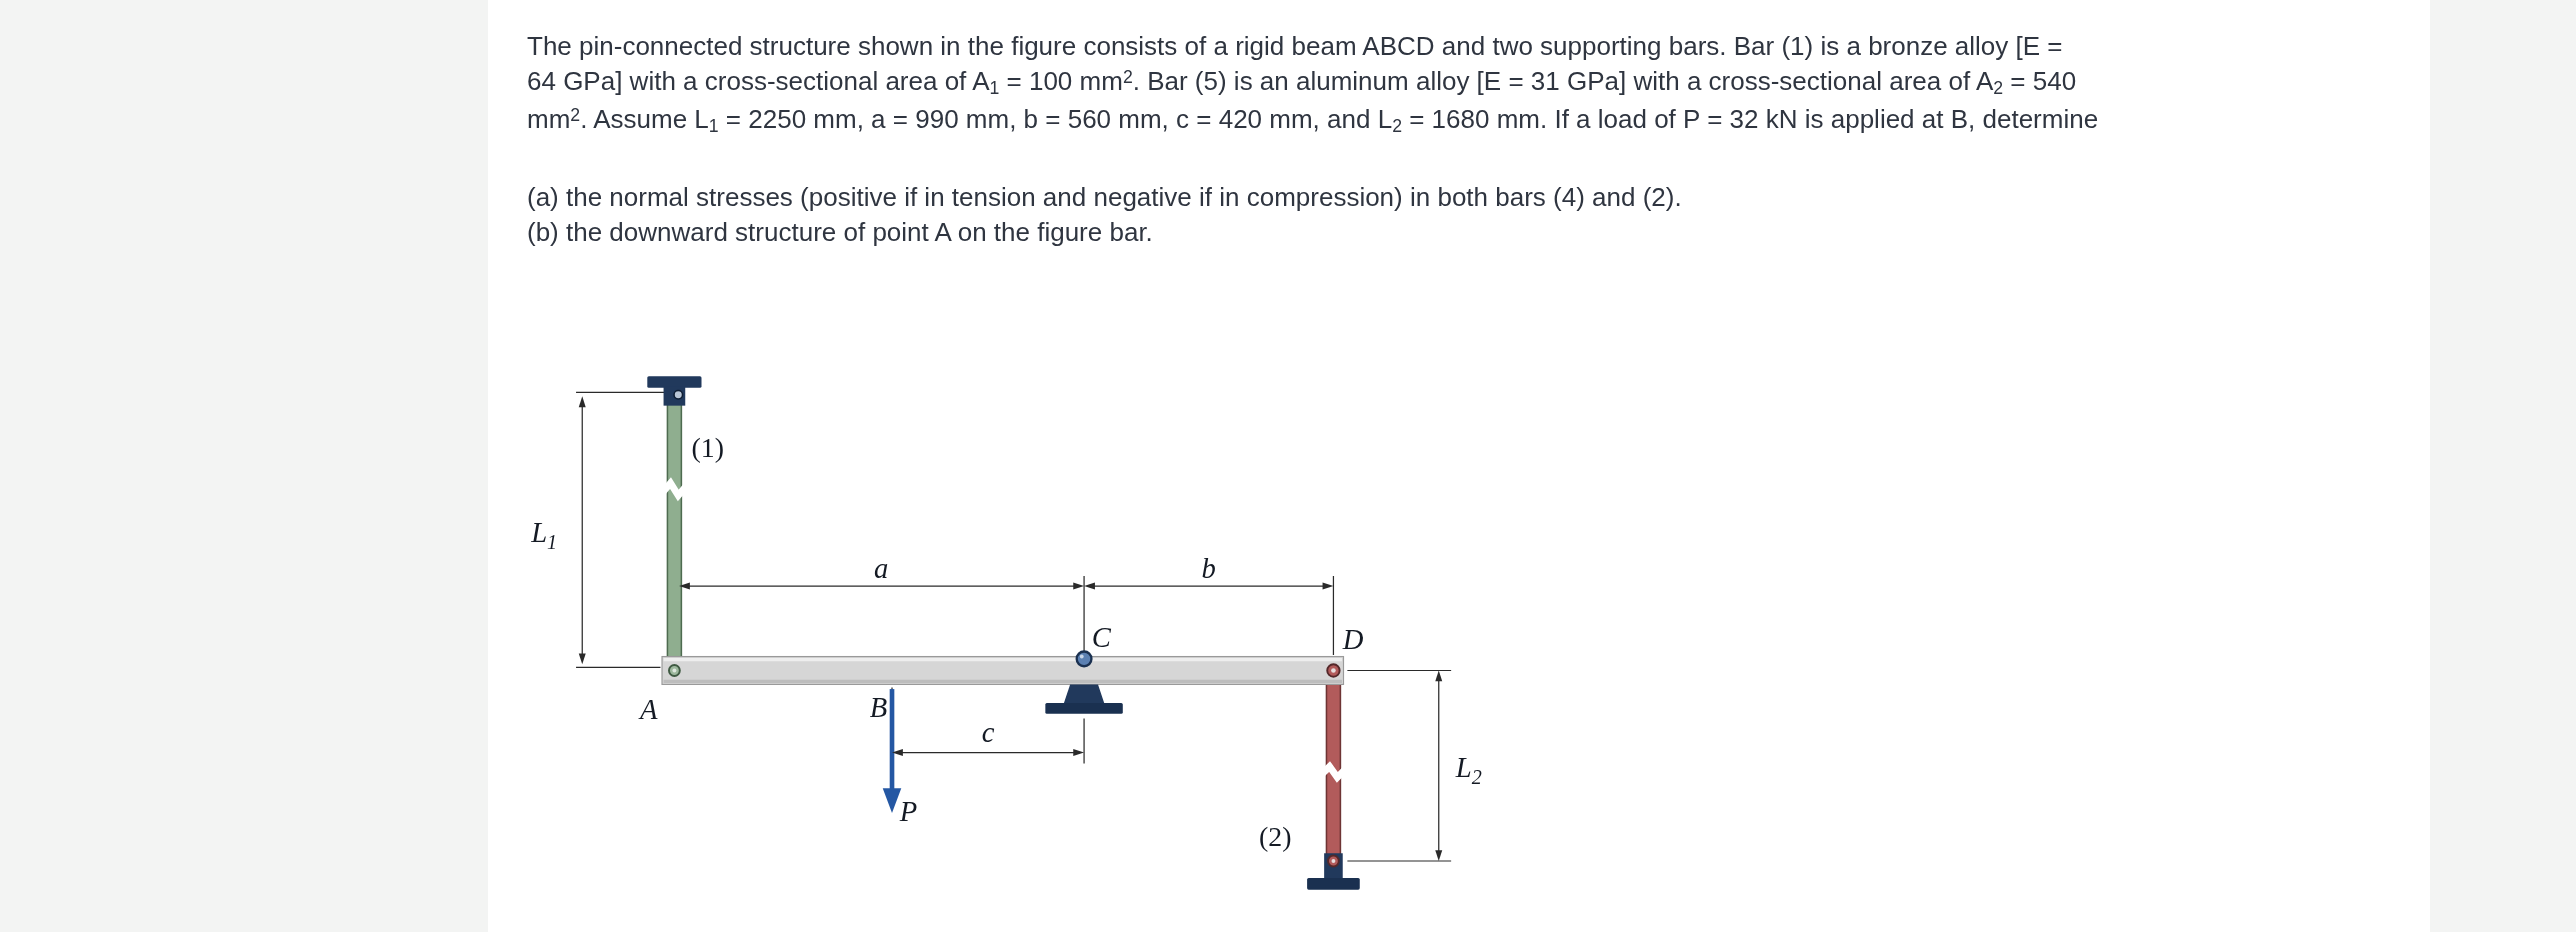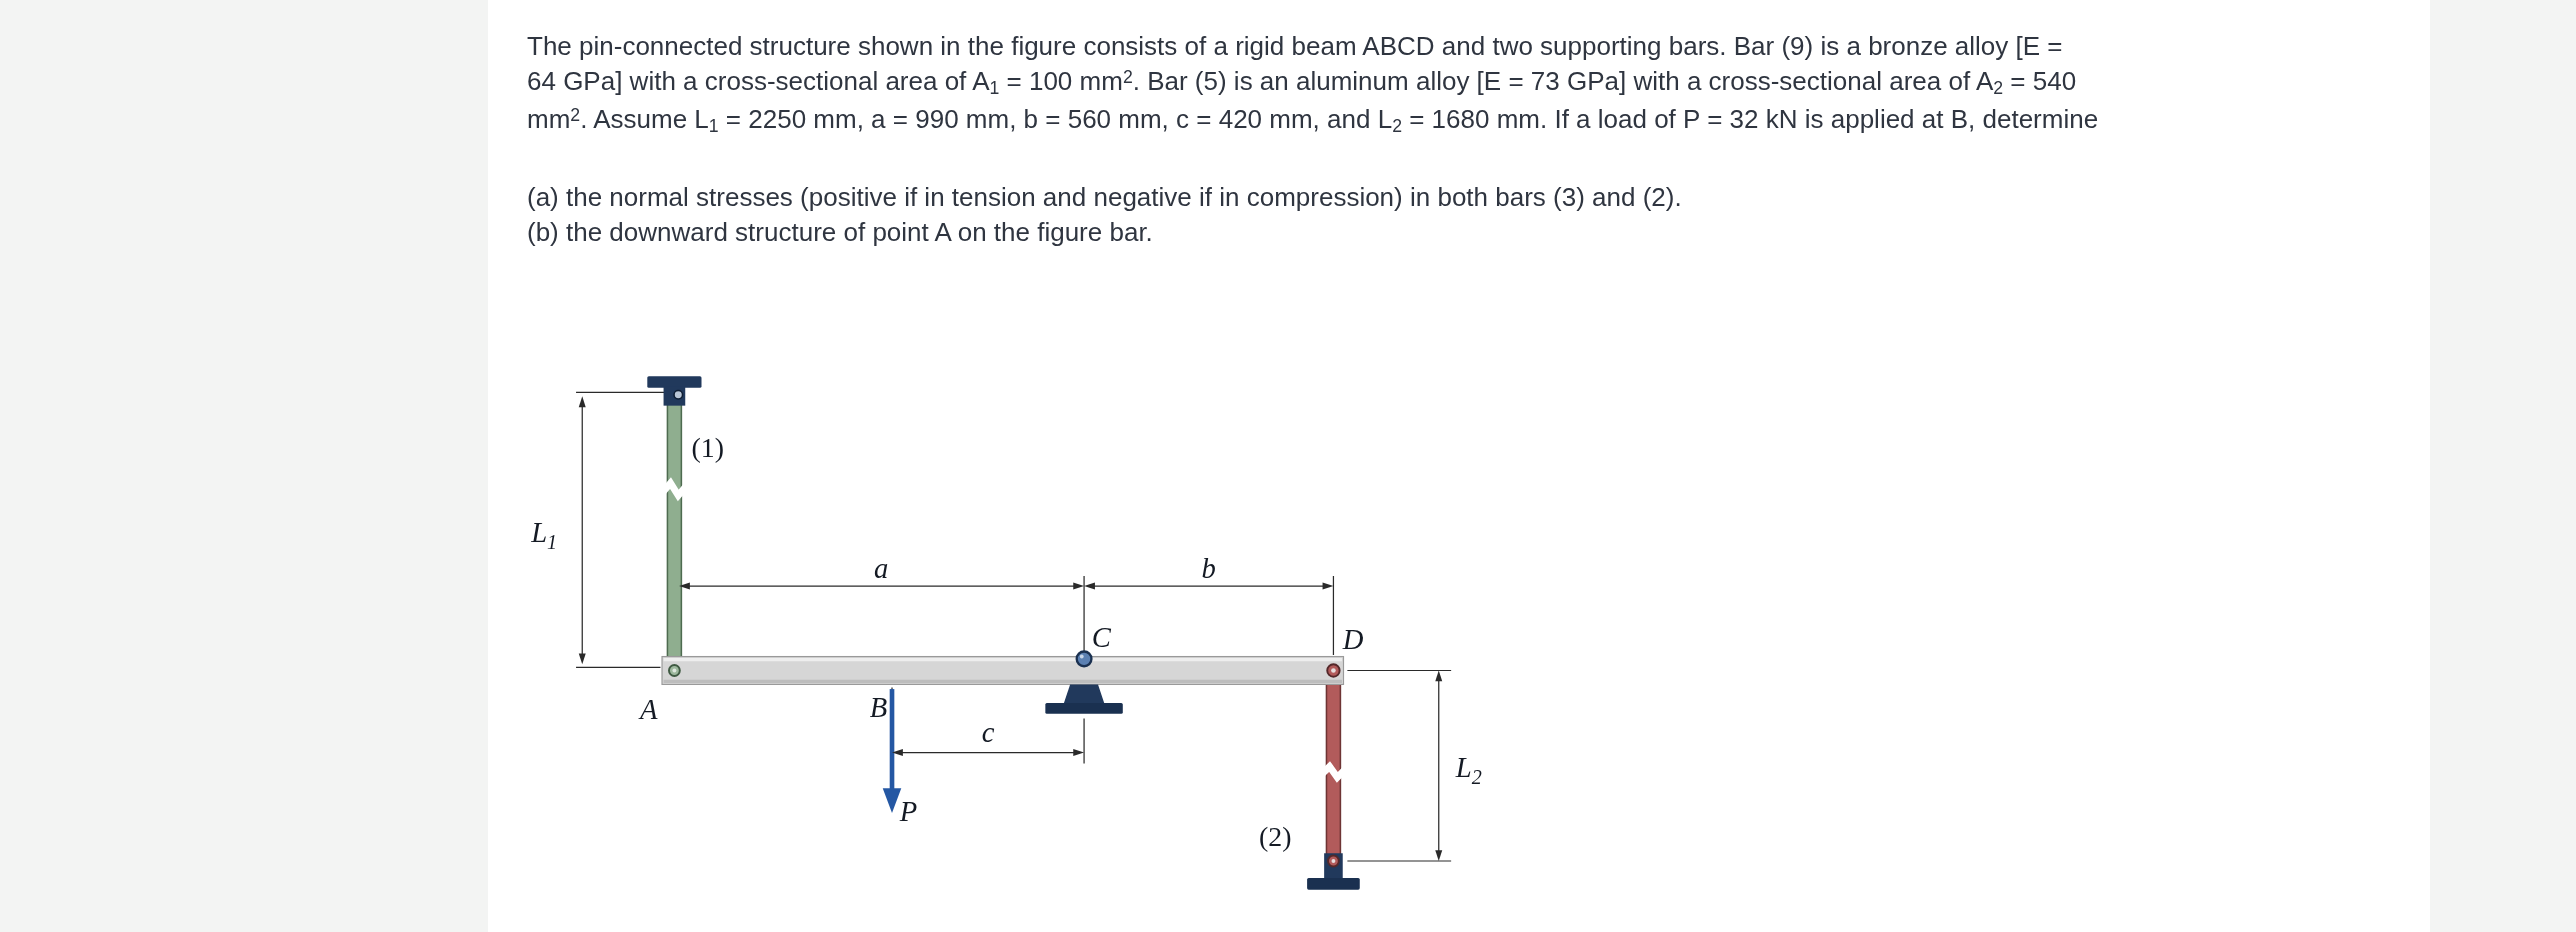--- a/index.html
+++ b/index.html
@@ -30,25 +30,25 @@
   .dimhead { fill:#2a2a2a; stroke:none; }
   .svglabel { font-family:"Liberation Serif", serif; font-size:37px; font-style:italic; fill:#141a24; }
   .svgplain { font-family:"Liberation Serif", serif; font-size:36px; font-style:normal; fill:#141a24; }
 </style>
 </head>
 <body>
 
 <div class="card">
 
   <div class="text-block">
-    <div class="pline"><span>The pin-connected structure shown in the figure consists of a rigid beam </span><span class="it">ABCD</span><span> and two supporting bars. Bar (9) is a bronze alloy [</span><span class="it">E</span><span> =</span></div>
-    <div class="pline"><span>64 GPa] with a cross-sectional area of </span><span class="it">A</span><span class="it sb">1</span><span> = 100 mm</span><span class="sp">2</span><span>. Bar (5) is an aluminum alloy [</span><span class="it">E</span><span> = 73 GPa] with a cross-sectional area of </span><span class="it">A</span><span class="it sb">2</span><span> = 540</span></div>
+    <div class="pline"><span>The pin-connected structure shown in the figure consists of a rigid beam </span><span class="it">ABCD</span><span> and two supporting bars. Bar (1) is a bronze alloy [</span><span class="it">E</span><span> =</span></div>
+    <div class="pline"><span>64 GPa] with a cross-sectional area of </span><span class="it">A</span><span class="it sb">1</span><span> = 100 mm</span><span class="sp">2</span><span>. Bar (5) is an aluminum alloy [</span><span class="it">E</span><span> = 31 GPa] with a cross-sectional area of </span><span class="it">A</span><span class="it sb">2</span><span> = 540</span></div>
     <div class="pline"><span>mm</span><span class="sp">2</span><span>. Assume </span><span class="it">L</span><span class="it sb">1</span><span> = 2250 mm, </span><span class="it">a</span><span> = 990 mm, </span><span class="it">b</span><span> = 560 mm, </span><span class="it">c</span><span> = 420 mm, and </span><span class="it">L</span><span class="it sb">2</span><span> = 1680 mm. If a load of </span><span class="it">P</span><span> = 32 kN is applied at </span><span class="it">B</span><span>, determine</span></div>
     <div class="parts">
-      <div class="pline"><span>(a) the normal stresses (positive if in tension and negative if in compression) in both bars (3) and (2).</span></div>
+      <div class="pline"><span>(a) the normal stresses (positive if in tension and negative if in compression) in both bars (4) and (2).</span></div>
       <div class="pline"><span>(b) the downward structure of point </span><span class="it">A</span><span> on the figure bar.</span></div>
     </div>
   </div>
 
   <svg class="figure-svg" width="999" height="550" viewBox="660 460 1290 710">
 
     <g>
       <line class="dim" x1="744" y1="507" x2="858" y2="507"></line>
       <line class="dim" x1="744" y1="862" x2="853" y2="862"></line>
       <line class="dim" x1="752" y1="520" x2="752" y2="850"></line>

